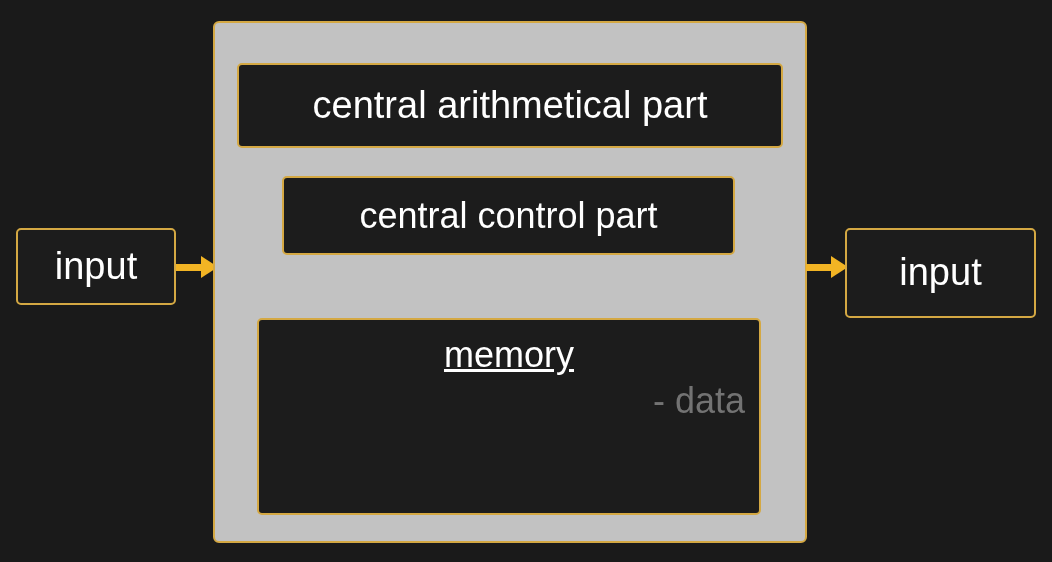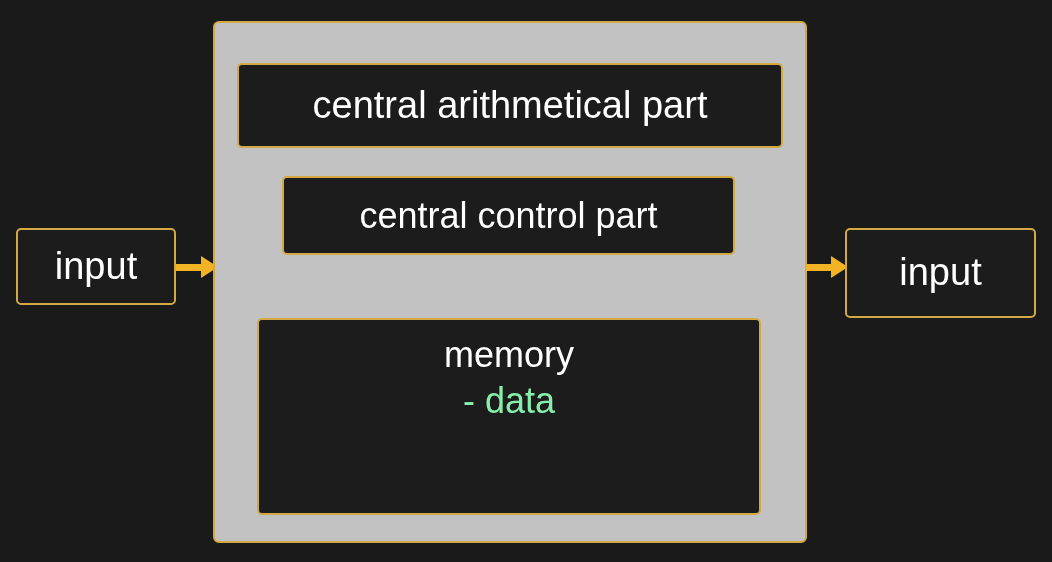--- a/index.html
+++ b/index.html
@@ -92,25 +92,26 @@
     width: 504px;
     height: 197px;
     display: block;
     padding: 12px 14px 10px 14px;
   }
   #memory-title {
     text-align: center;
     font-size: 36px;
     color: #ffffff;
     line-height: 1.25;
+    text-decoration: underline;
   }
   .memory-item {
-    text-align: center;
+    text-align: right;
     font-size: 36px;
-    color: #86efac;
+    color: #737373;
     line-height: 1.32;
     white-space: nowrap;
   }
 
   
   .arrow {
     position: absolute;
     height: 22px;
     display: flex;
     align-items: center;

